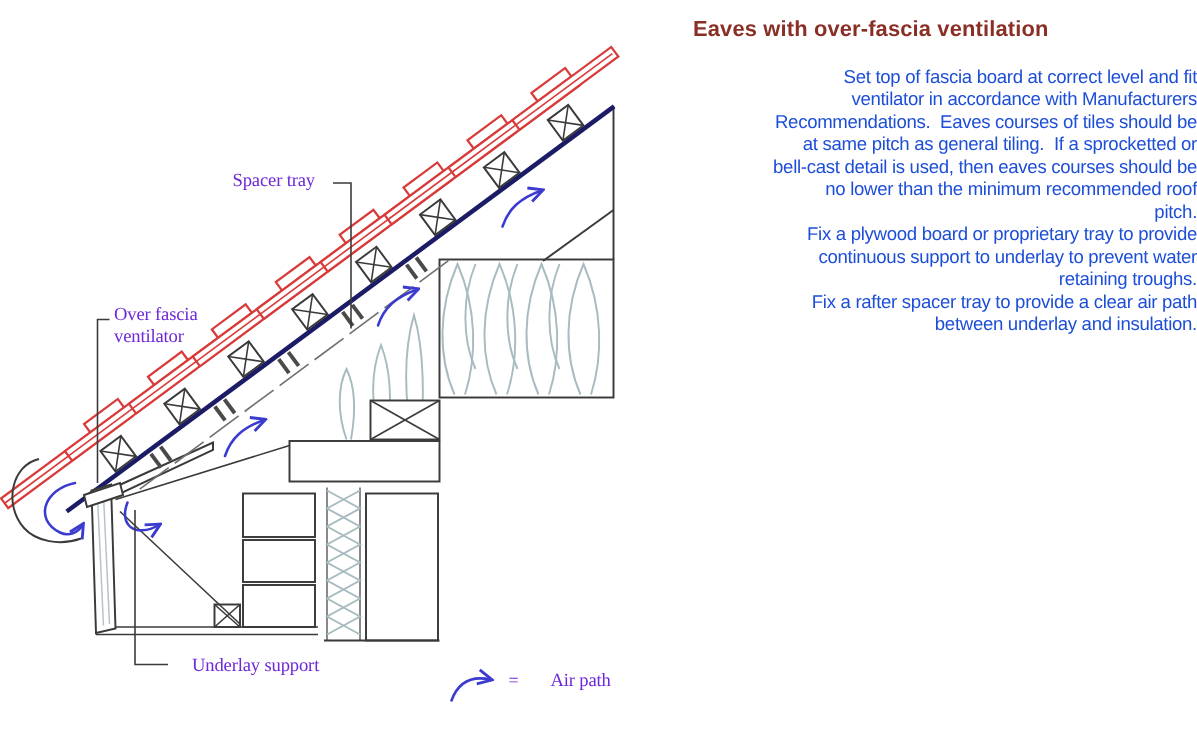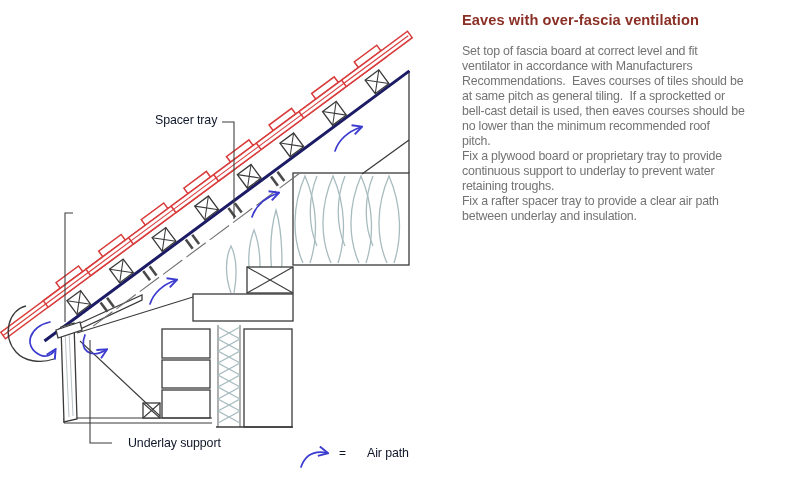--- a/index.html
+++ b/index.html
@@ -3,25 +3,25 @@
 <meta charset="utf-8">
 <style>
   html,body{margin:0;padding:0;background:#fff;}
   #page{position:relative;width:798px;height:498px;background:#fff;overflow:hidden;
         font-family:"Liberation Sans",sans-serif;}
   
   .title{position:absolute;left:462px;top:12px;width:336px;text-align:left;
          font-size:14.6px;font-weight:bold;color:var(--title-color,#8a2f26);
          letter-spacing:.1px;}
   .bodytext{position:absolute;left:462px;top:44px;width:336px;
-            font-size:12.4px;line-height:15px;color:#737373;
-            letter-spacing:-0.2px;white-space:pre-wrap;}
+            font-size:12.4px;line-height:15px;color:#1d4ed8;
+            letter-spacing:-0.2px;white-space:pre-wrap;text-align:right;}
   
-  .dlabel{position:absolute;font-size:12.4px;line-height:14.5px;color:#0f172a;
-          white-space:pre-line;letter-spacing:-0.1px;}
+  .dlabel{position:absolute;font-size:12.4px;line-height:14.5px;color:#6d28d9;
+          white-space:pre-line;letter-spacing:-0.1px;font-family:Liberation Serif, serif;}
   #lbl-spacer{left:155px;top:113px;}
   #lbl-ofv{left:76px;top:202px;}
   #lbl-us{left:128px;top:436px;}
   #lbl-eq{left:339px;top:446px;font-size:12px;}
   #lbl-air{left:367px;top:446px;}
   
   .ln  {stroke:var(--line-dark,#3a3a3a);fill:none;stroke-width:1.3;}
   .lnw {stroke:var(--line-dark,#3a3a3a);fill:#fff;stroke-width:1.3;}
   .lnt {stroke:var(--line-dark,#3a3a3a);fill:none;stroke-width:1.05;}
   .red {stroke:var(--tile-red,#d93b3b);fill:#fff;stroke-width:1.5;}
@@ -221,20 +221,22 @@
     <g>
       <path class="lnt" d="M222,122 L234,122 L234,219"></path>
       <path class="lnt" d="M73,213 L65,213 L65,322"></path>
       <path class="lnt" d="M112,443 L90,443 L90,340"></path>
     </g>
 
     <path class="blue" marker-end="url(#ah)" d="M301,467 C305,456 313,450 327,453"></path>
   </svg>
 
   <div class="dlabel" id="lbl-spacer">Spacer tray</div>
+  <div class="dlabel" id="lbl-ofv">Over fascia
+ventilator</div>
   <div class="dlabel" id="lbl-us">Underlay support</div>
   <div class="dlabel" id="lbl-eq">=</div>
   <div class="dlabel" id="lbl-air">Air path</div>
 
   <div class="title">Eaves with over-fascia ventilation</div>
   <div class="bodytext">Set top of fascia board at correct level and fit
 ventilator in accordance with Manufacturers
 Recommendations.  Eaves courses of tiles should be
 at same pitch as general tiling.  If a sprocketted or
 bell-cast detail is used, then eaves courses should be

